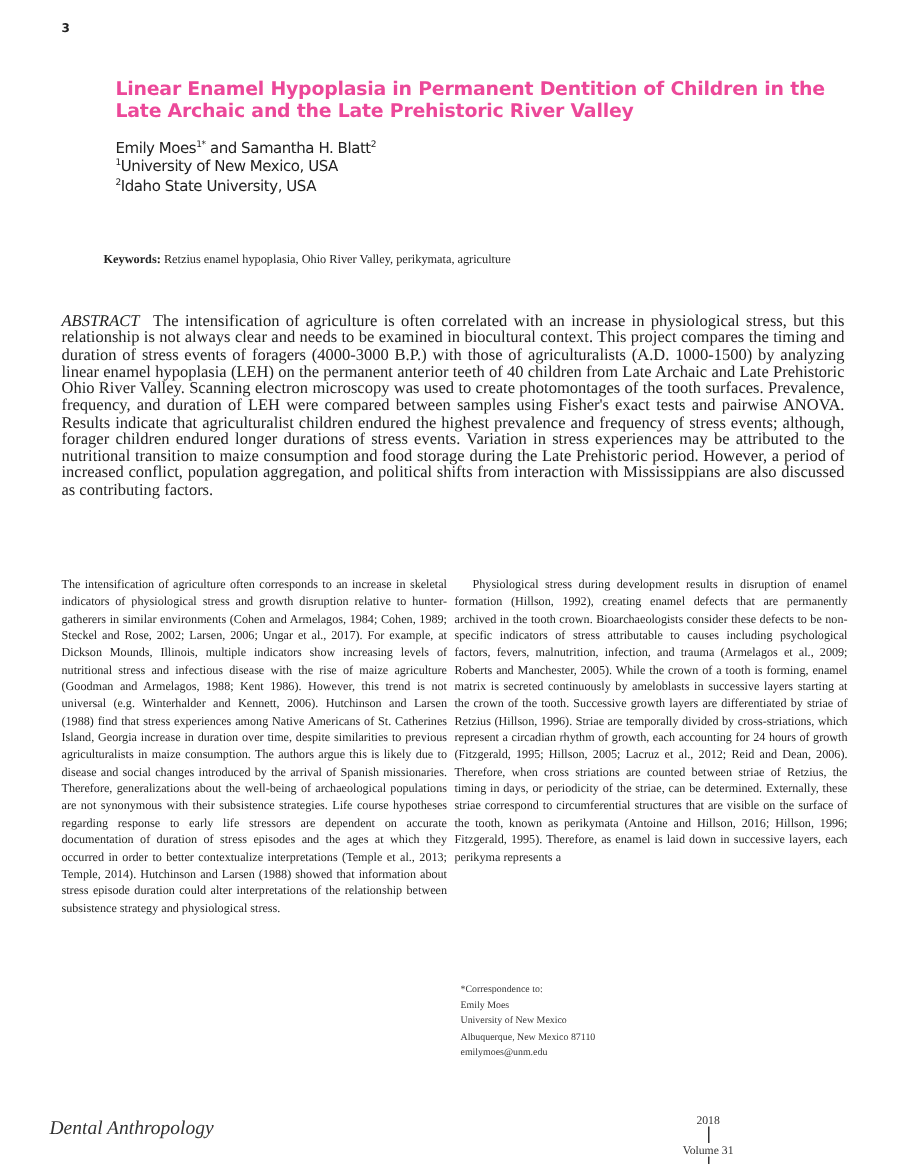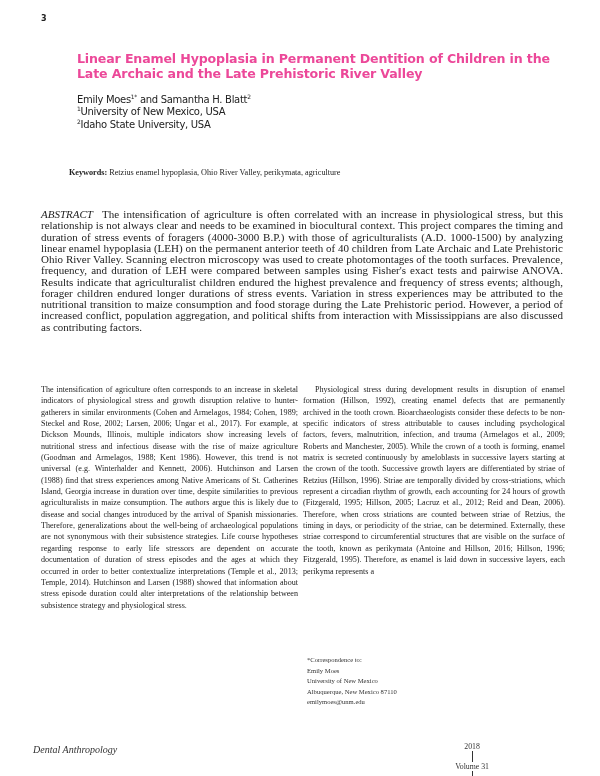--- a/index.html
+++ b/index.html
@@ -10,21 +10,21 @@
     .authors sup { font-size: 6px; vertical-align: 4px; line-height: 0; }
     .keywords { position: absolute; left: 41px; top: 168px; width: 520px; font-family: "Liberation Serif", serif; font-size: 8.2px; color: #222; }
     .keywords b { font-weight: bold; margin-left: 28px; }
     .abstract { position: absolute; left: 41px; top: 209px; width: 522px; font-family: "Liberation Serif", serif; font-size: 11px; line-height: 11.25px; color: #222; text-align: justify; }
     .abstract .lbl { font-style: italic; margin-right: 5px; }
     .col { position: absolute; top: 384px; font-family: "Liberation Serif", serif; font-size: 8.1px; line-height: 11.35px; color: #222; text-align: justify; }
     .col-left { left: 41px; width: 257px; }
     .col-right { left: 303px; width: 262px; text-indent: 12px; }
     .corr { position: absolute; left: 307px; top: 655px; font-family: "Liberation Serif", serif; font-size: 6.6px; line-height: 10.6px; color: #333; }
     .corr div { white-space: nowrap; }
-    .footer-left { position: absolute; left: 33px; top: 744px; font-family: "Liberation Serif", serif; font-style: italic; font-size: 10px; color: #333; }
+    .footer-left { position: absolute; left: 33px; top: 744px; font-family: "Liberation Serif", serif; font-style: italic; font-size: 13px; color: #333; }
     .footer-right { position: absolute; right: 111px; top: 742px; font-family: "Liberation Serif", serif; font-size: 7.8px; color: #333; display: flex; align-items: center; flex-direction: column; }
     .footer-right .sep { display: inline-block; width: 1px; height: 11px; background: #333; margin: 0 5px; }
   </style>
 </head>
 <body>
 
 <div class="page-num">3</div>
 
 <div class="title">Linear Enamel Hypoplasia in Permanent Dentition of Children in the Late Archaic and the Late Prehistoric River Valley</div>
 

